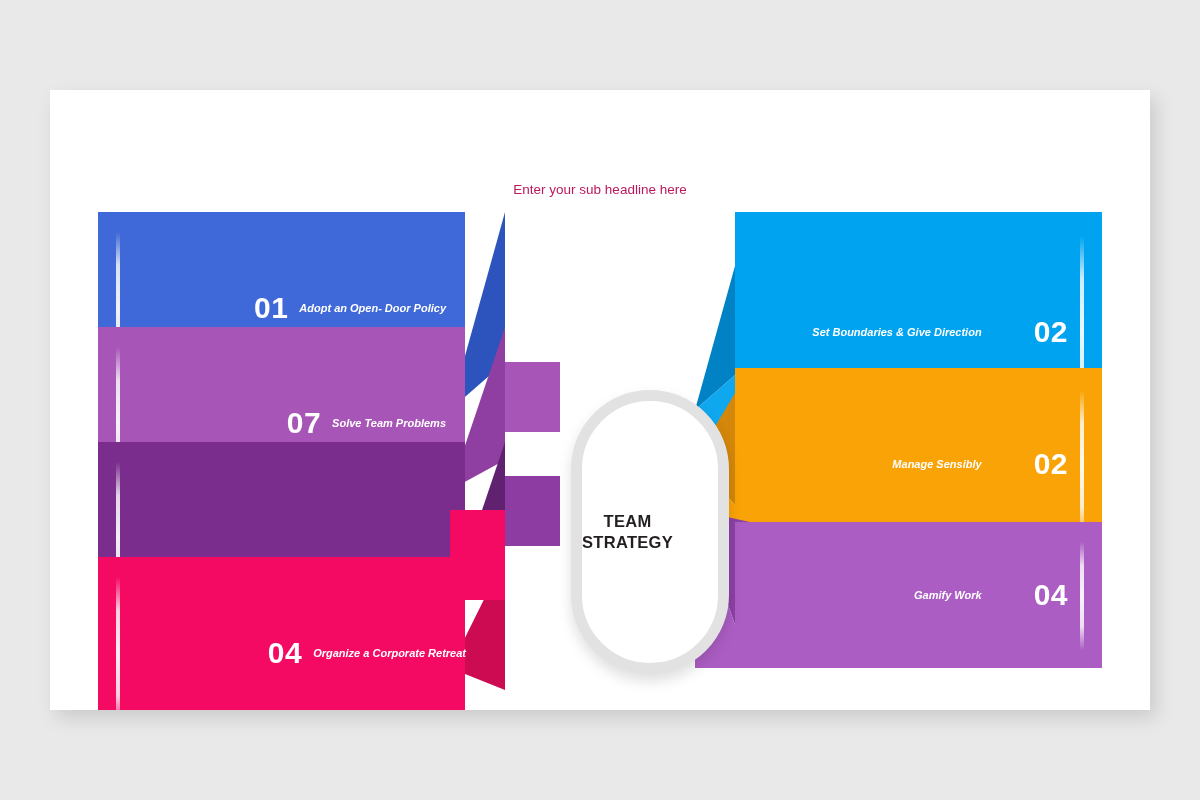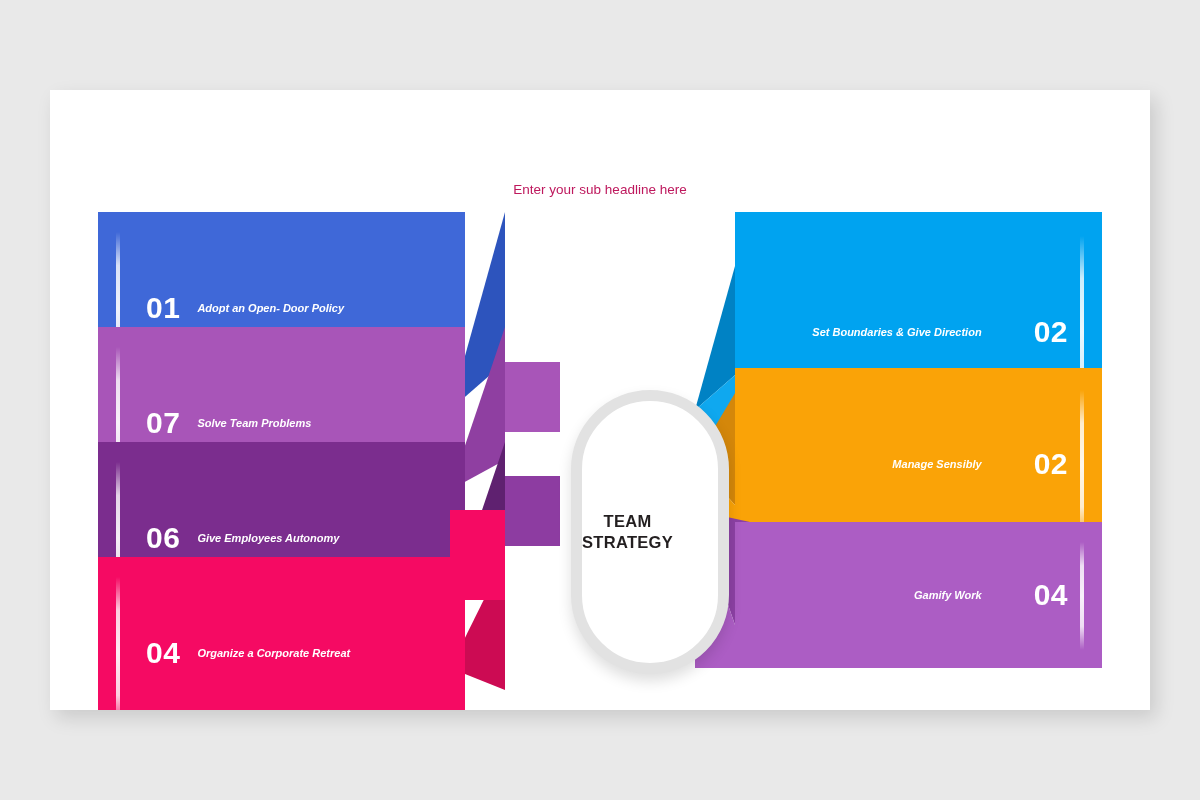--- a/index.html
+++ b/index.html
@@ -52,21 +52,21 @@
 
   
   .bar-text {
     position: absolute;
     display: flex;
     align-items: center;
     color: #ffffff;
     pointer-events: none;
     white-space: nowrap;
   }
-  .bar-text.left  { justify-content: flex-start; gap: 6px; }
+  .bar-text.left  { justify-content: flex-end; }
   .bar-text.right { justify-content: flex-end; gap: 39px; }
   .num {
     font-size: 30px;
     font-weight: 700;
     letter-spacing: 0.5px;
     line-height: 1;
   }
   .lbl {
     font-size: 11px;
     font-weight: 600;
@@ -171,24 +171,20 @@
     </div>
 
     <div class="bar-text left" style="left:96px; top:122px; width:300px; height:192px;">
       <span class="num">01</span>
       <span class="lbl">Adopt an Open- Door Policy</span>
     </div>
     <div class="bar-text left" style="left:96px; top:237px; width:300px; height:192px;">
       <span class="num">07</span>
       <span class="lbl">Solve Team Problems</span>
     </div>
-    <div class="bar-text left" style="left:96px; top:352px; width:310px; height:192px;">
-      <span class="num">06</span>
-      <span class="lbl">Give Employees Autonomy</span>
-    </div>
     <div class="bar-text left" style="left:96px; top:467px; width:320px; height:192px;">
       <span class="num">04</span>
       <span class="lbl">Organize a Corporate Retreat</span>
     </div>
 
     <div class="bar-text right" style="left:700px; top:122px; width:318px; height:240px;">
       <span class="lbl">Set Boundaries &amp; Give Direction</span>
       <span class="num">02</span>
     </div>
     <div class="bar-text right" style="left:700px; top:278px; width:318px; height:192px;">

